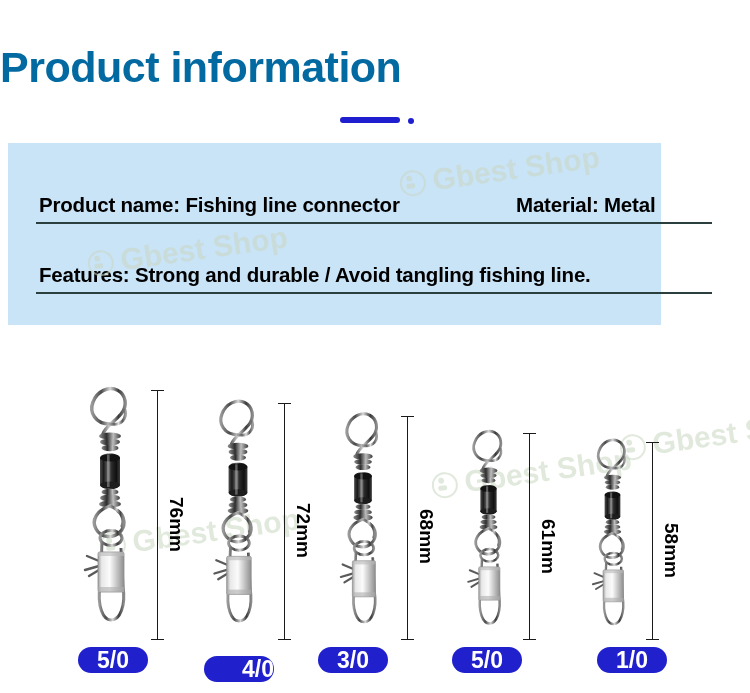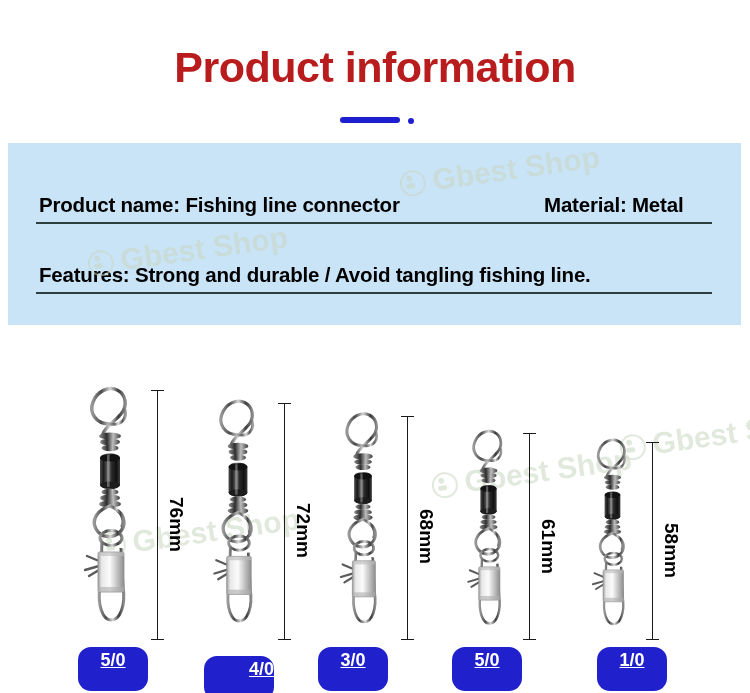--- a/index.html
+++ b/index.html
@@ -5,31 +5,31 @@
   html,body{margin:0;padding:0;}
   body{
     width:750px;height:693px;background:#ffffff;
     font-family:"Liberation Sans","DejaVu Sans",sans-serif;
     overflow:hidden;position:relative;
   }
   #page{position:relative;width:750px;height:693px;overflow:hidden;}
 
   
   .title{
-    position:absolute;left:0;top:41px;width:750px;text-align:center;
-    font-size:43px;font-weight:bold;color:#b91c1c;letter-spacing:-0.5px;
+    position:absolute;left:0;top:41px;width:750px;
+    font-size:43px;font-weight:bold;color:#0369a1;letter-spacing:-0.5px;
     line-height:52px;
   }
   .accent{position:absolute;left:340px;top:117px;width:60px;height:6px;
     background:#1f1fd0;border-radius:3px;}
   .accent-dot{position:absolute;left:408px;top:118px;width:6px;height:6px;
     background:#1f1fd0;border-radius:50%;}
 
   
-  .panel{position:absolute;left:8px;top:143px;width:733px;height:182px;
+  .panel{position:absolute;left:8px;top:143px;width:653px;height:182px;
     background:#c9e3f7;}
   .panel-row{position:absolute;left:0;width:735px;}
   .panel-row .txt{
     position:absolute;font-size:20.5px;font-weight:bold;color:#000;
     white-space:nowrap;letter-spacing:-0.2px;
   }
   .rule{position:absolute;left:28px;width:676px;height:2px;background:#2b3f3f;}
 
   
   .wm{
@@ -53,39 +53,39 @@
   .dimline{position:absolute;bottom:0;width:1px;background:#1a1a1a;}
   .dimcap{position:absolute;left:-6px;width:13px;height:1.4px;background:#1a1a1a;}
   .dimlabel{
     position:absolute;font-size:19px;font-weight:bold;color:#000;
     white-space:nowrap;writing-mode:vertical-rl;text-orientation:mixed;
     letter-spacing:0px;
   }
 
   
   .badge{
-    position:absolute;height:44px;line-height:26px;width:70px;text-align:center;
+    position:absolute;height:26px;line-height:26px;width:70px;text-align:center;
     background:#2020cc;color:#fff;border-radius:13px;
-    font-size:18px;font-weight:bold;letter-spacing:0px;text-decoration:underline;
+    font-size:23px;font-weight:bold;letter-spacing:0px;
   }
 </style>
 </head>
 <body>
 
 <div id="page">
 
   <div class="title">Product information</div>
   <div class="accent"></div>
   <div class="accent-dot"></div>
 
   <div class="panel">
 
     <div class="panel-row" style="top:50px;">
       <div class="txt" style="left:31px;top:0;">Product name: Fishing line connector</div>
-      <div class="txt" style="left:536px;top:0;">Material: Metal</div>
+      <div class="txt" style="left:508px;top:0;">Material: Metal</div>
       <div class="rule" style="top:29px;"></div>
     </div>
 
     <div class="panel-row" style="top:120px;">
       <div class="txt" style="left:31px;top:0;">Features: Strong and durable / Avoid tangling fishing line.</div>
       <div class="rule" style="top:29px;"></div>
     </div>
   </div>
 
   <div class="wm" style="left:400px;top:168px;">

